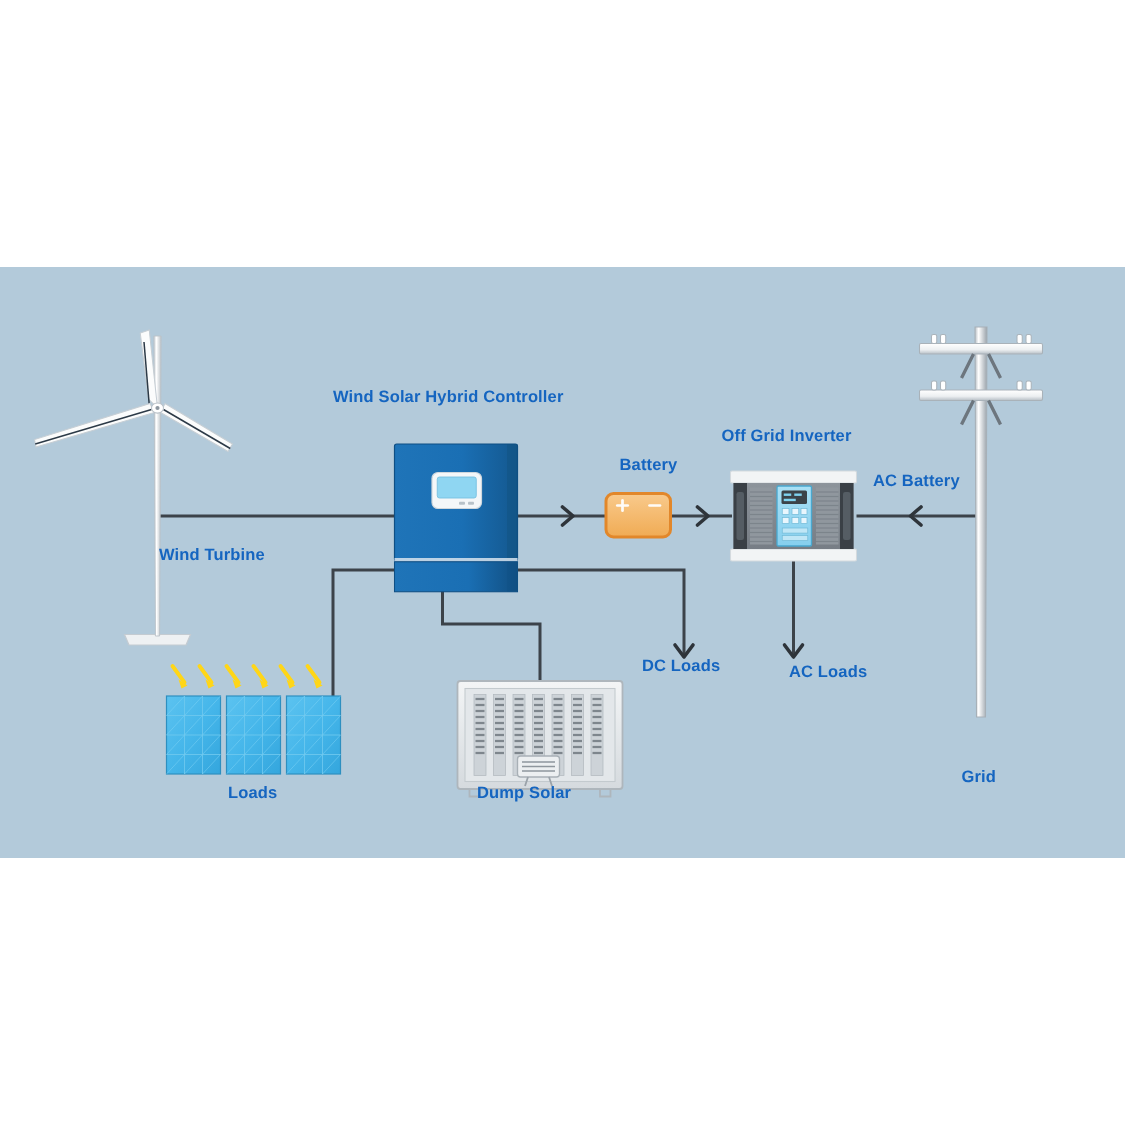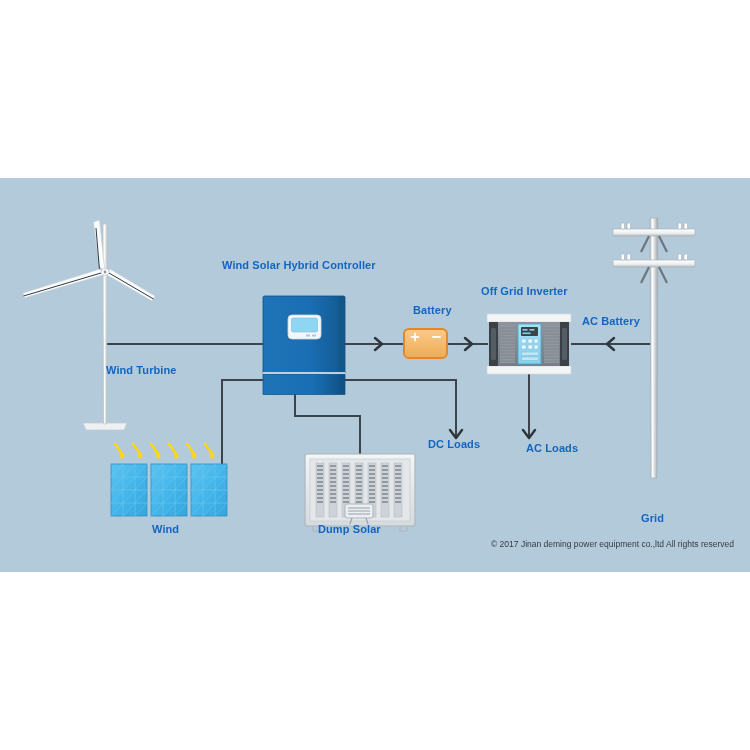--- a/index.html
+++ b/index.html
@@ -467,20 +467,19 @@
     <div class="label" style="left:481px; top:107px;">Off Grid Inverter</div>
 
     <div class="label" style="left:582px; top:137px;">AC Battery</div>
 
     <div class="label" style="left:428px; top:260px;">DC Loads</div>
 
     <div class="label" style="left:502px; top:264px;margin-left:24px;">AC Loads</div>
 
     <div class="label" style="left:641px; top:304px;margin-top:30px;">Grid</div>
 
-    <div class="label" style="left:152px; top:345px;">Wind</div>
+    <div class="label" style="left:152px; top:345px;">Loads</div>
 
     <div class="label" style="left:318px; top:345px;">Dump Solar</div>
 
-    <div class="copyright" style="left:491px; top:361px;">© 2017 Jinan deming power equipment co.,ltd All rights reserved</div>
 
   </div>
 </div>
 
 </body></html>

